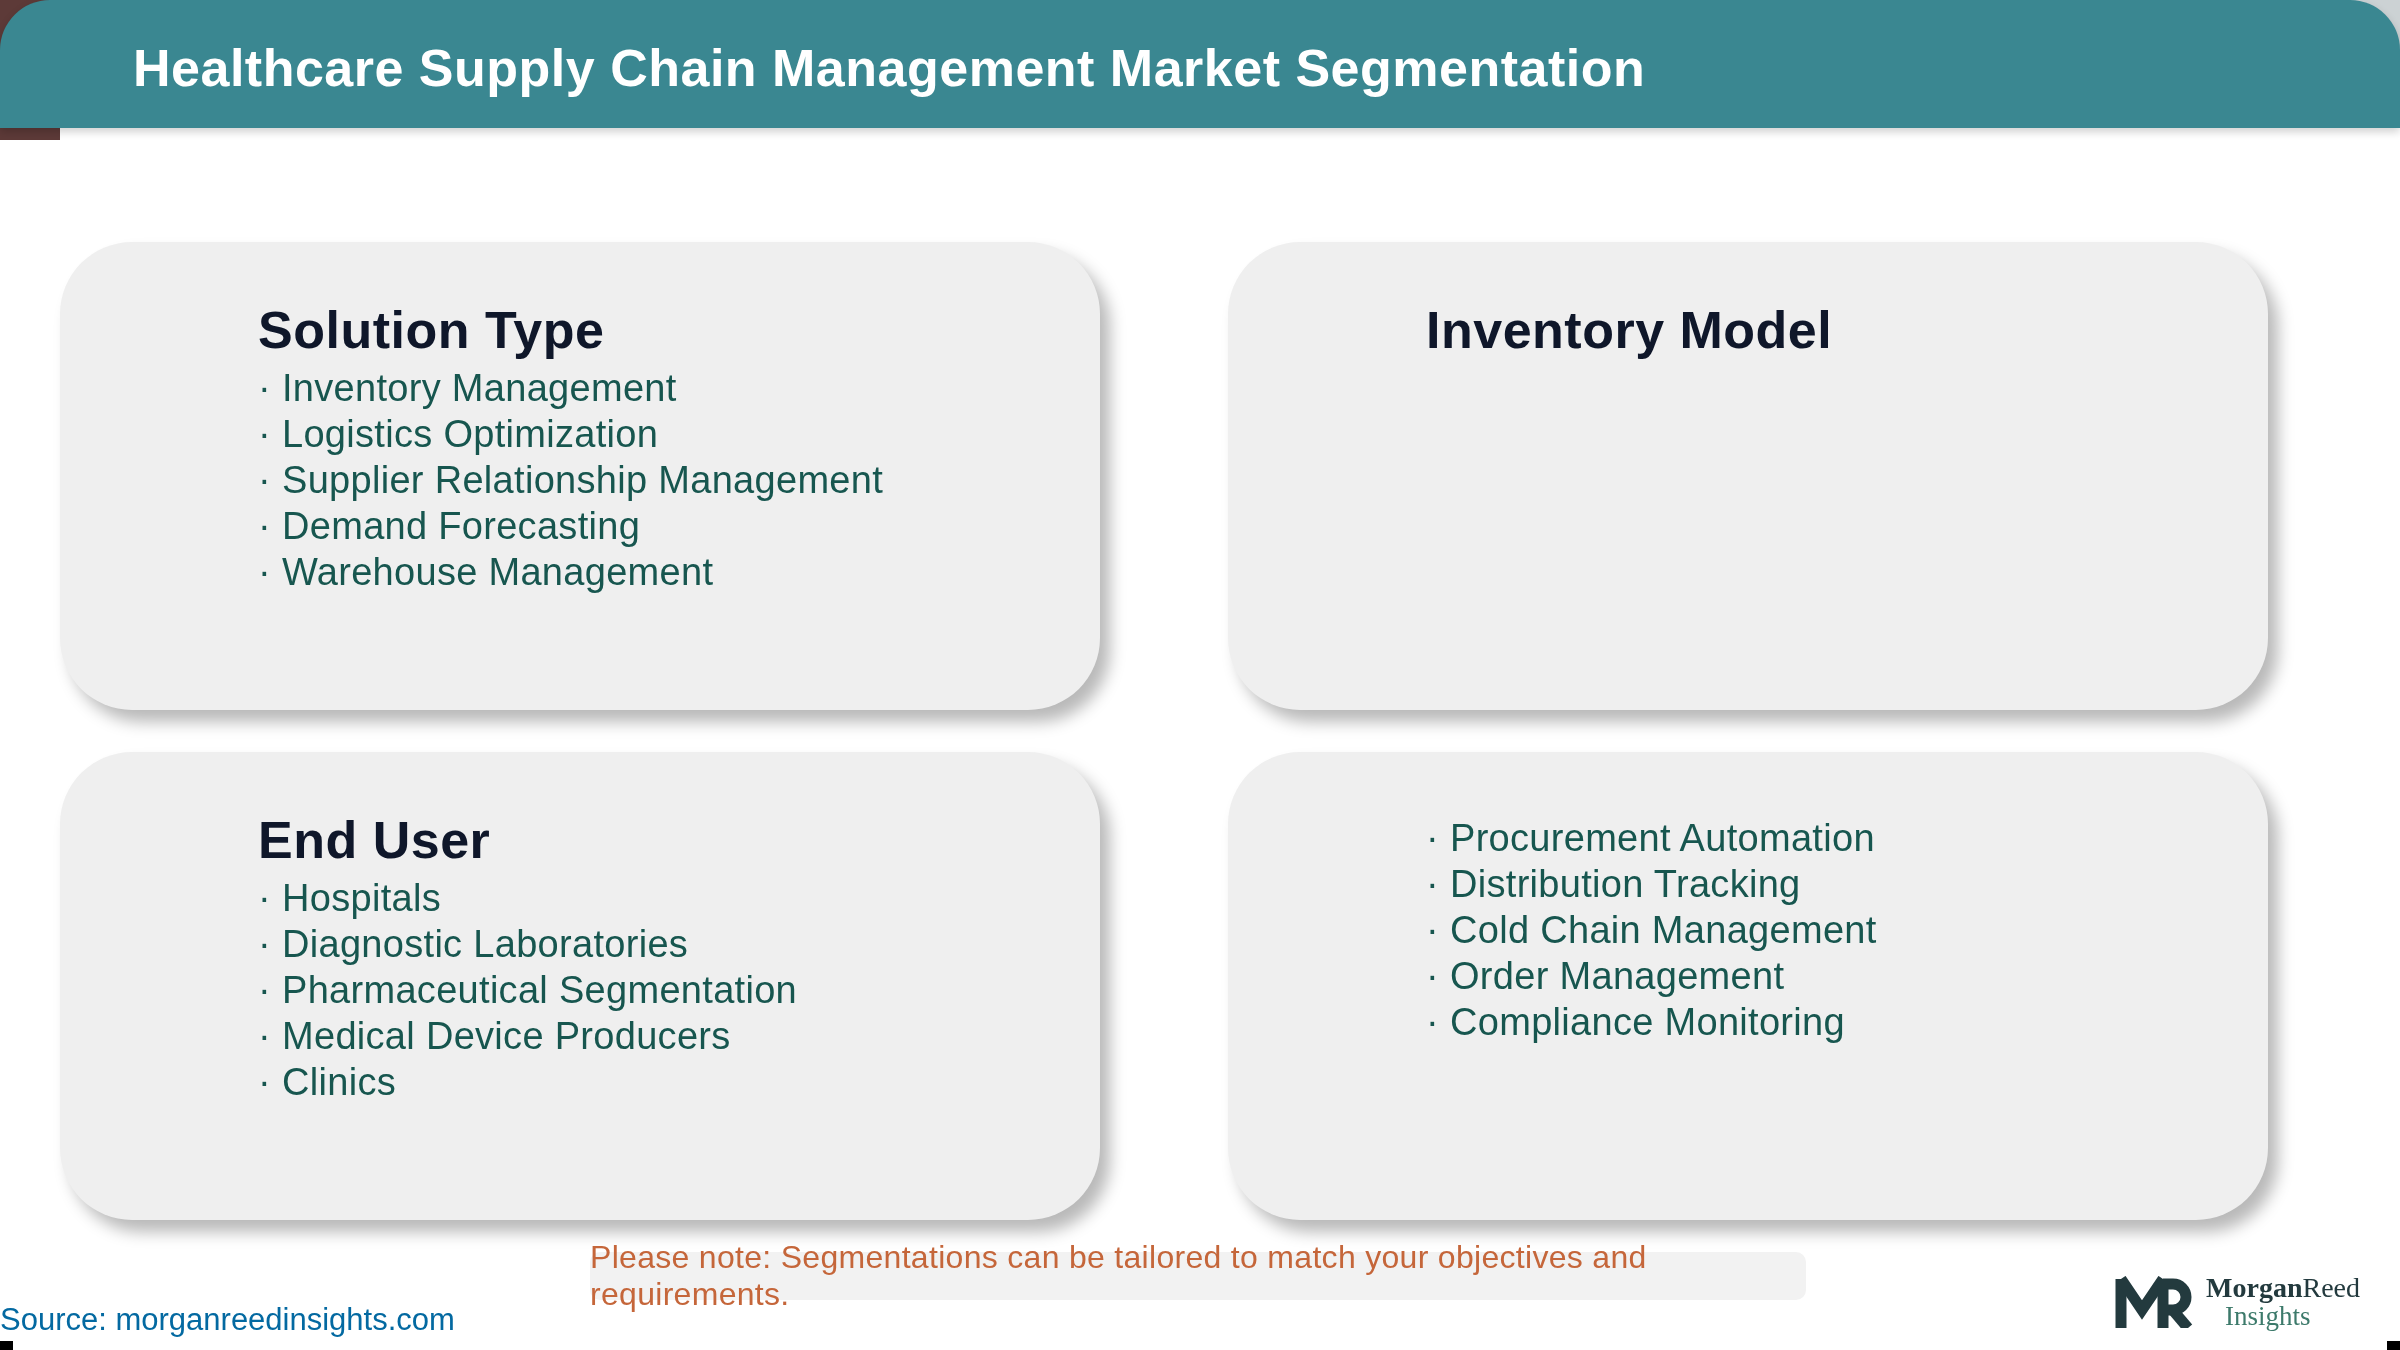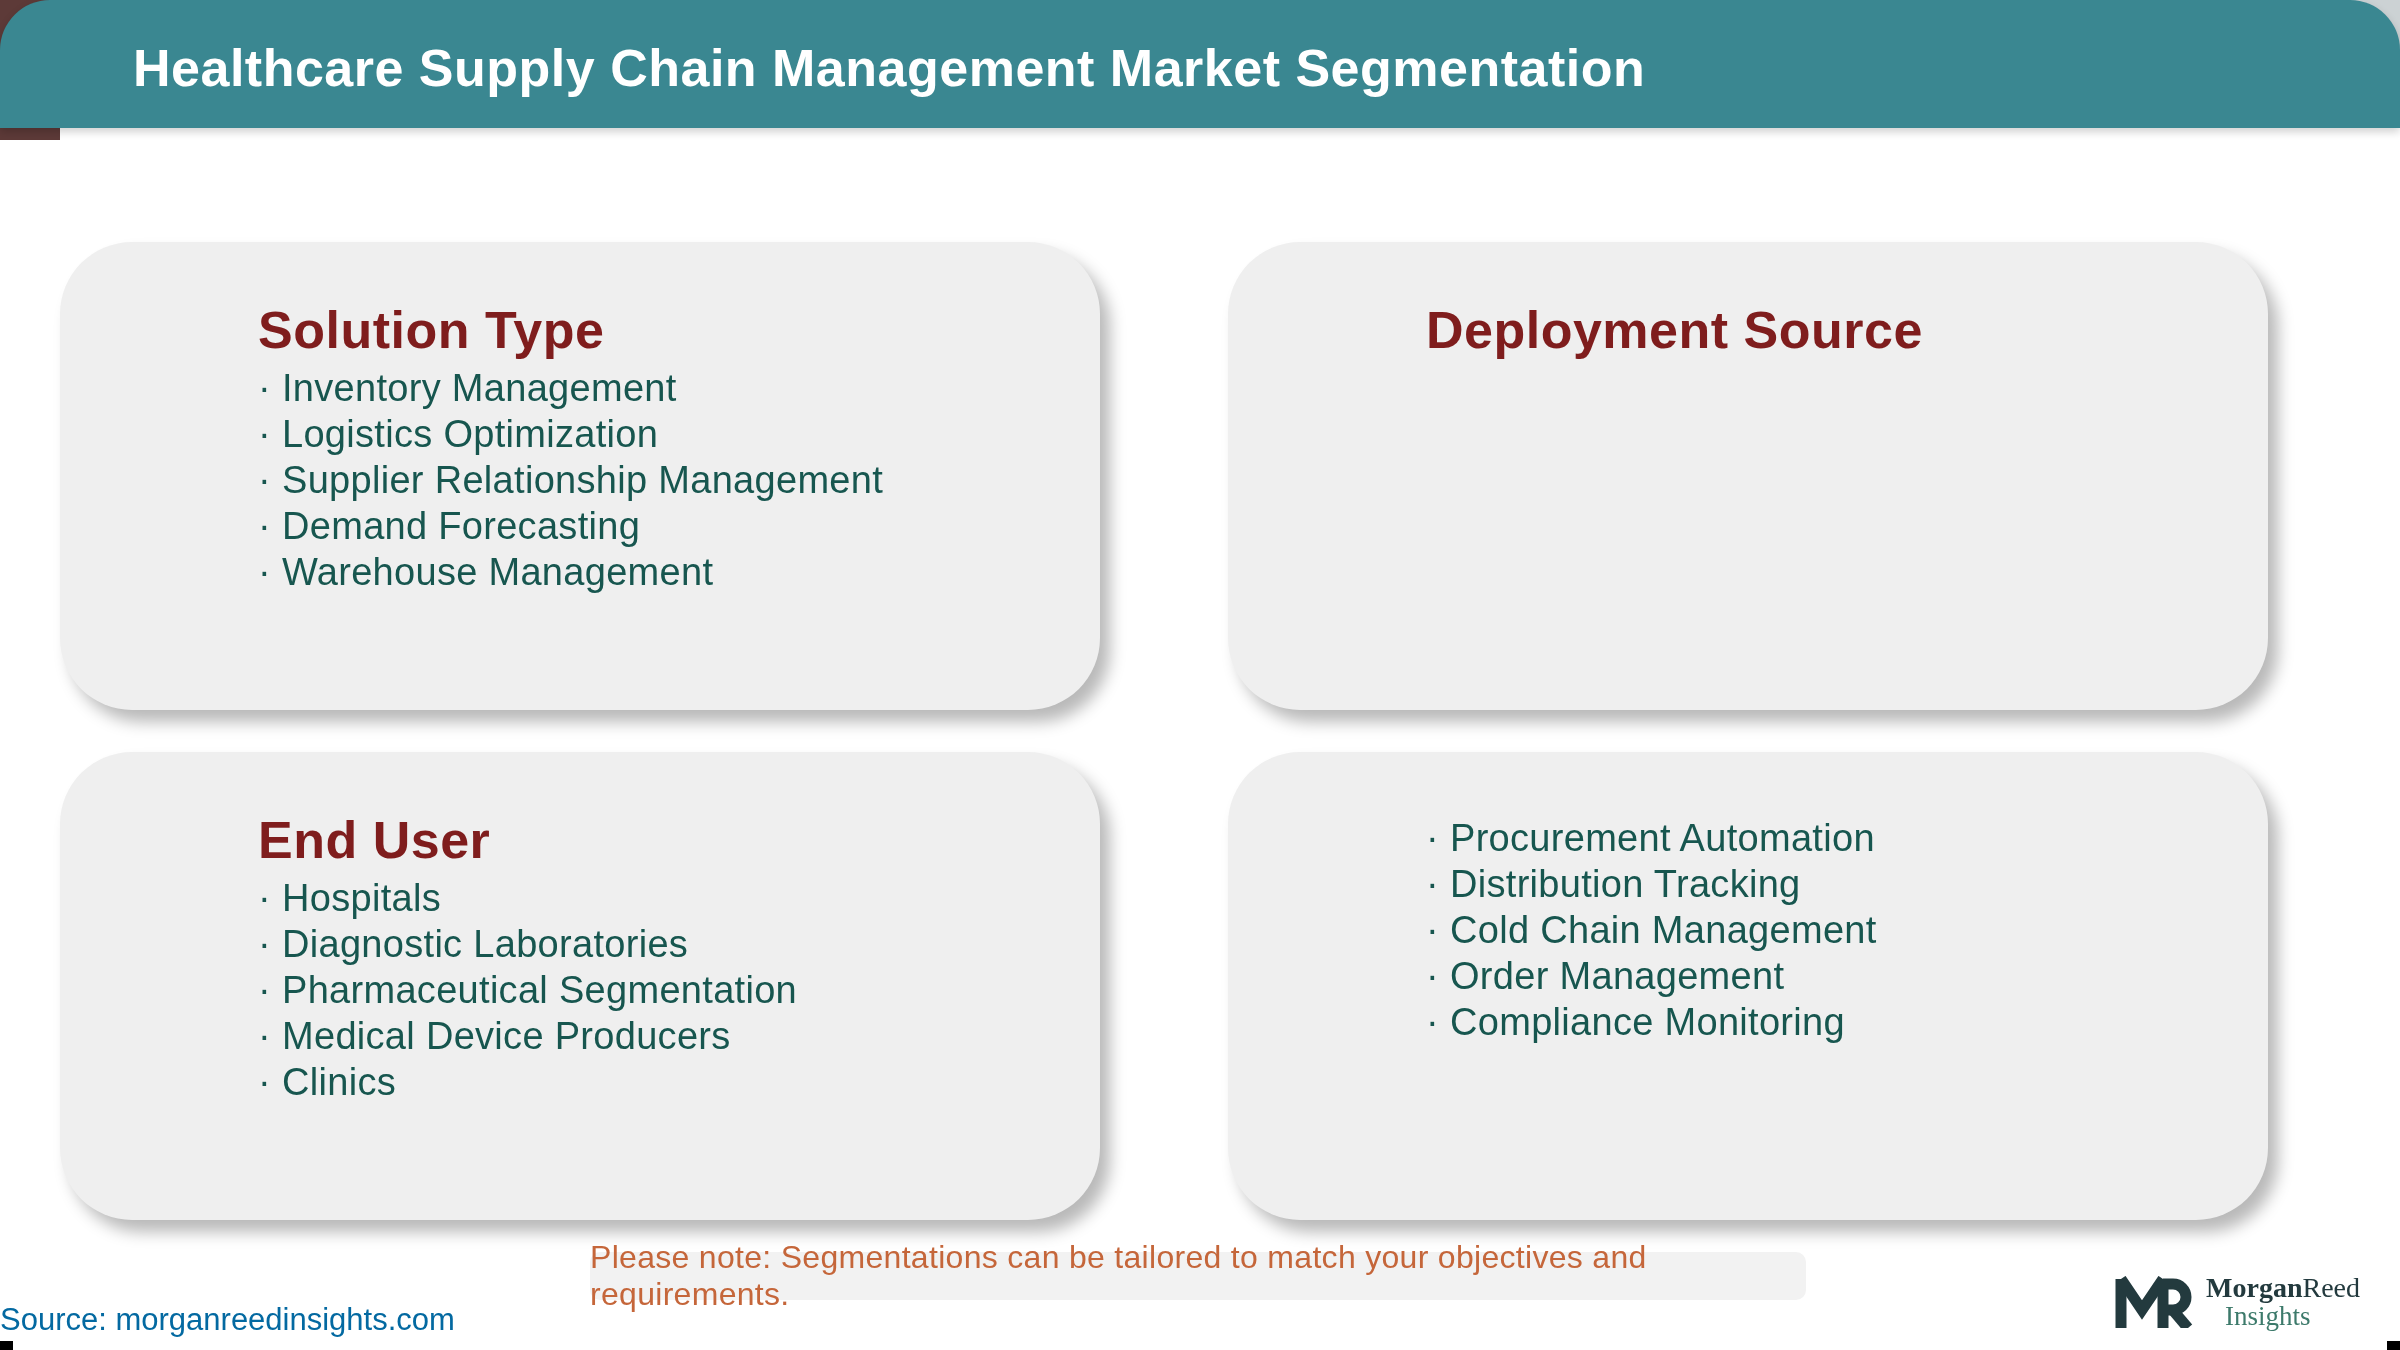--- a/index.html
+++ b/index.html
@@ -45,21 +45,21 @@
     box-shadow: 10px 12px 16px rgba(0,0,0,0.28);
     padding: 58px 50px 0 198px;
     z-index: 3;
   }
   .card.pos-tl { left: 60px;   top: 242px; }
   .card.pos-tr { left: 1228px; top: 242px; }
   .card.pos-bl { left: 60px;   top: 752px; }
   .card.pos-br { left: 1228px; top: 752px; }
 
   .card h2 {
-    color: #7f1d1d;
+    color: #0f172a;
     font-size: 52px;
     font-weight: bold;
     line-height: 60px;
     letter-spacing: 0.5px;
   }
   .card ul {
     list-style: none;
     margin-top: 5px;
   }
   .card li {
@@ -137,21 +137,21 @@
   <ul>
     <li><span class="dot">·</span><span>Inventory Management</span></li>
     <li><span class="dot">·</span><span>Logistics Optimization</span></li>
     <li><span class="dot">·</span><span>Supplier Relationship Management</span></li>
     <li><span class="dot">·</span><span>Demand Forecasting</span></li>
     <li><span class="dot">·</span><span>Warehouse Management</span></li>
   </ul>
 </section>
 
 <section class="card pos-tr">
-  <h2>Deployment Source</h2>
+  <h2>Inventory Model</h2>
 </section>
 
 <section class="card pos-bl">
   <h2>End User</h2>
   <ul>
     <li><span class="dot">·</span><span>Hospitals</span></li>
     <li><span class="dot">·</span><span>Diagnostic Laboratories</span></li>
     <li><span class="dot">·</span><span>Pharmaceutical Segmentation</span></li>
     <li><span class="dot">·</span><span>Medical Device Producers</span></li>
     <li><span class="dot">·</span><span>Clinics</span></li>

